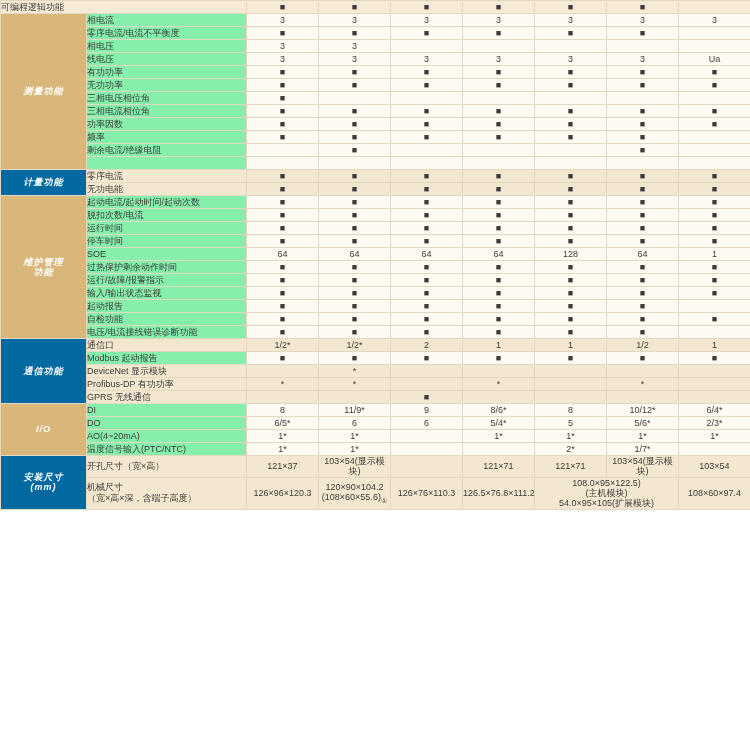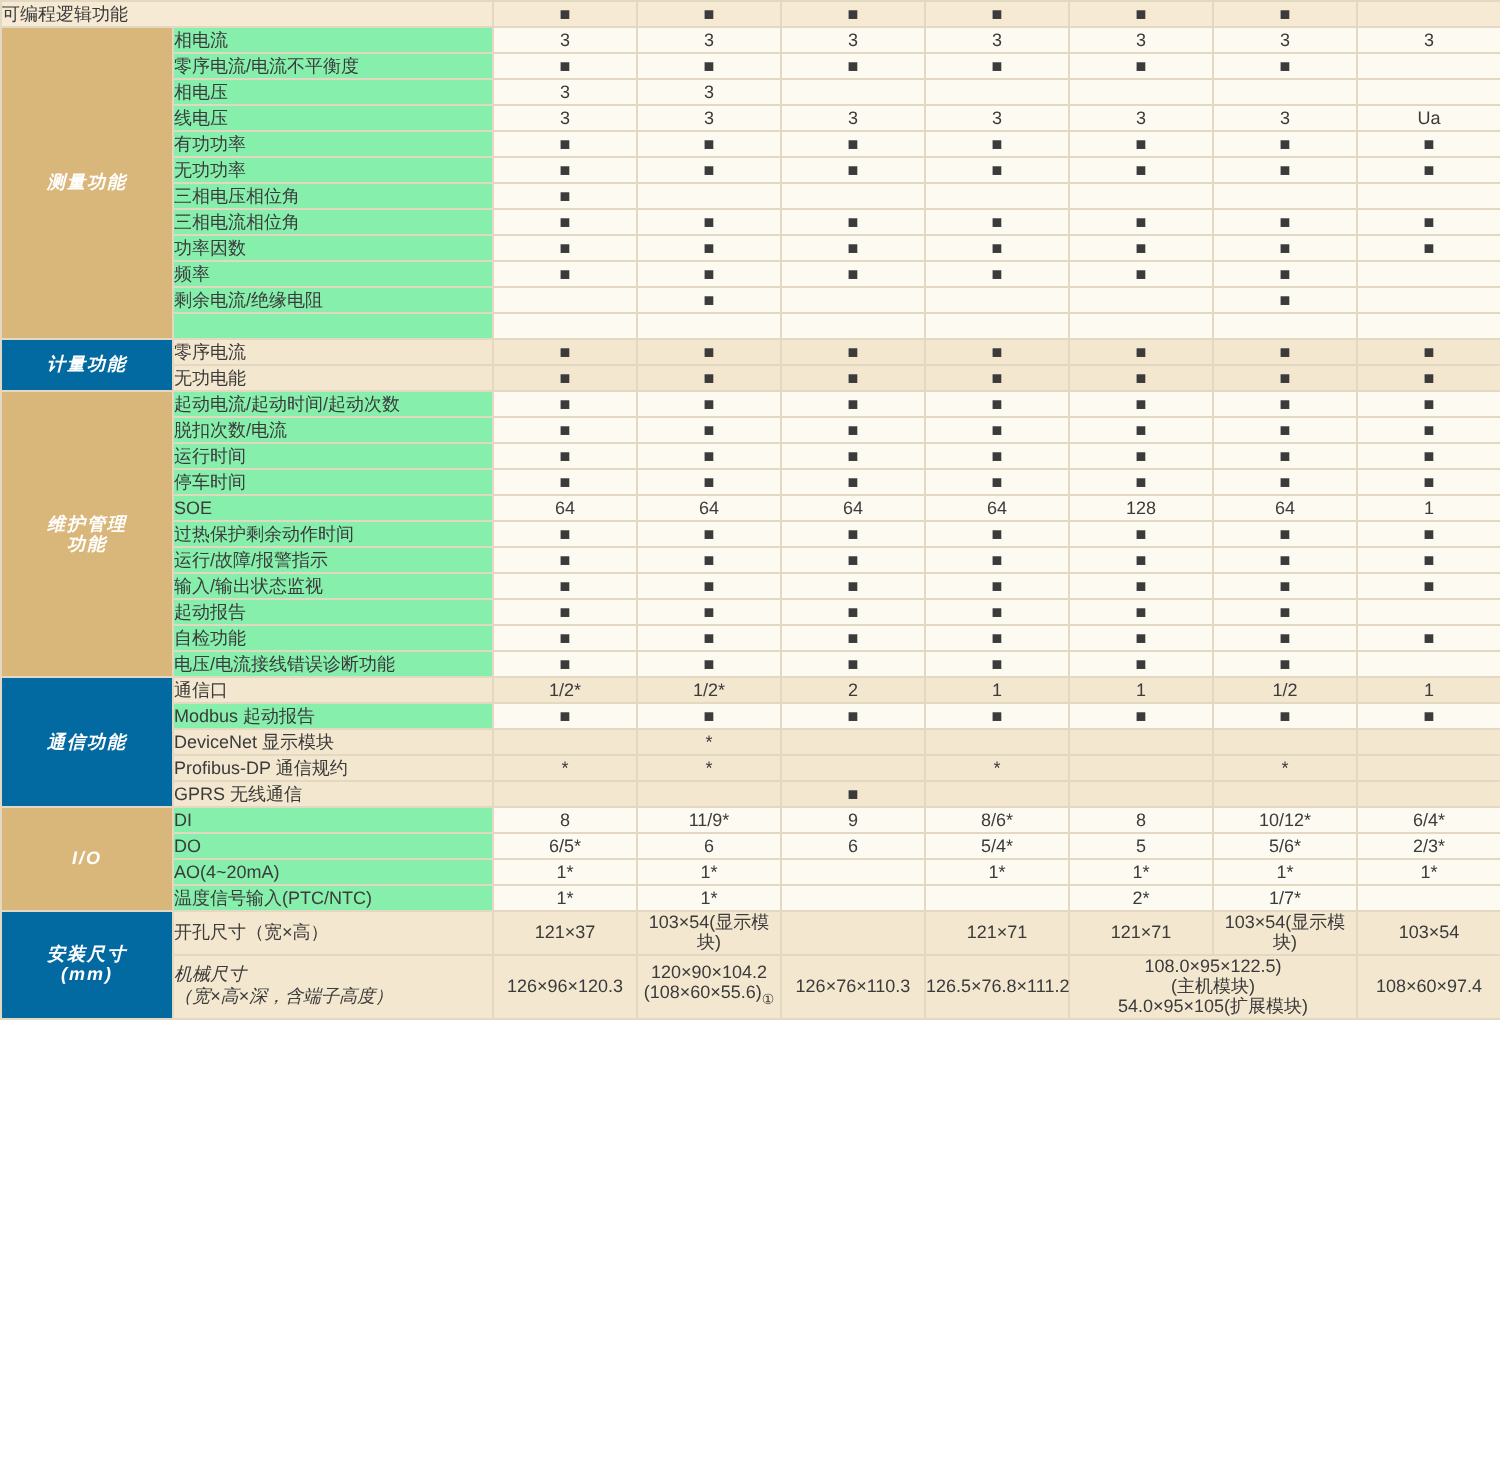--- a/index.html
+++ b/index.html
@@ -55,21 +55,20 @@
   td.item {
     background: #86efac;
     color: #3b3b3b;
     padding-left: 5px;
     text-align: left;
     white-space: nowrap;
     overflow: hidden;
   }
   td.item.tall {
     line-height: 1.3;
-    font-style: italic;
   }
   td.val {
     background: #fdfaf2;
     text-align: center;
     color: #3b3b3b;
     font-size: 9px;
   }
   tr.band td.item, tr.band td.val {
     background: #f4e7cf;
   }
@@ -399,21 +398,21 @@
         <td class="item">DeviceNet 显示模块</td>
         <td class="val"></td>
         <td class="val">*</td>
         <td class="val"></td>
         <td class="val"></td>
         <td class="val"></td>
         <td class="val"></td>
         <td class="val"></td>
       </tr>
       <tr class="band">
-        <td class="item">Profibus-DP 通信规约</td>
+        <td class="item">Profibus-DP 有功功率</td>
         <td class="val">*</td>
         <td class="val">*</td>
         <td class="val"></td>
         <td class="val">*</td>
         <td class="val"></td>
         <td class="val">*</td>
         <td class="val"></td>
       </tr>
       <tr class="band">
         <td class="item">GPRS 无线通信</td>

